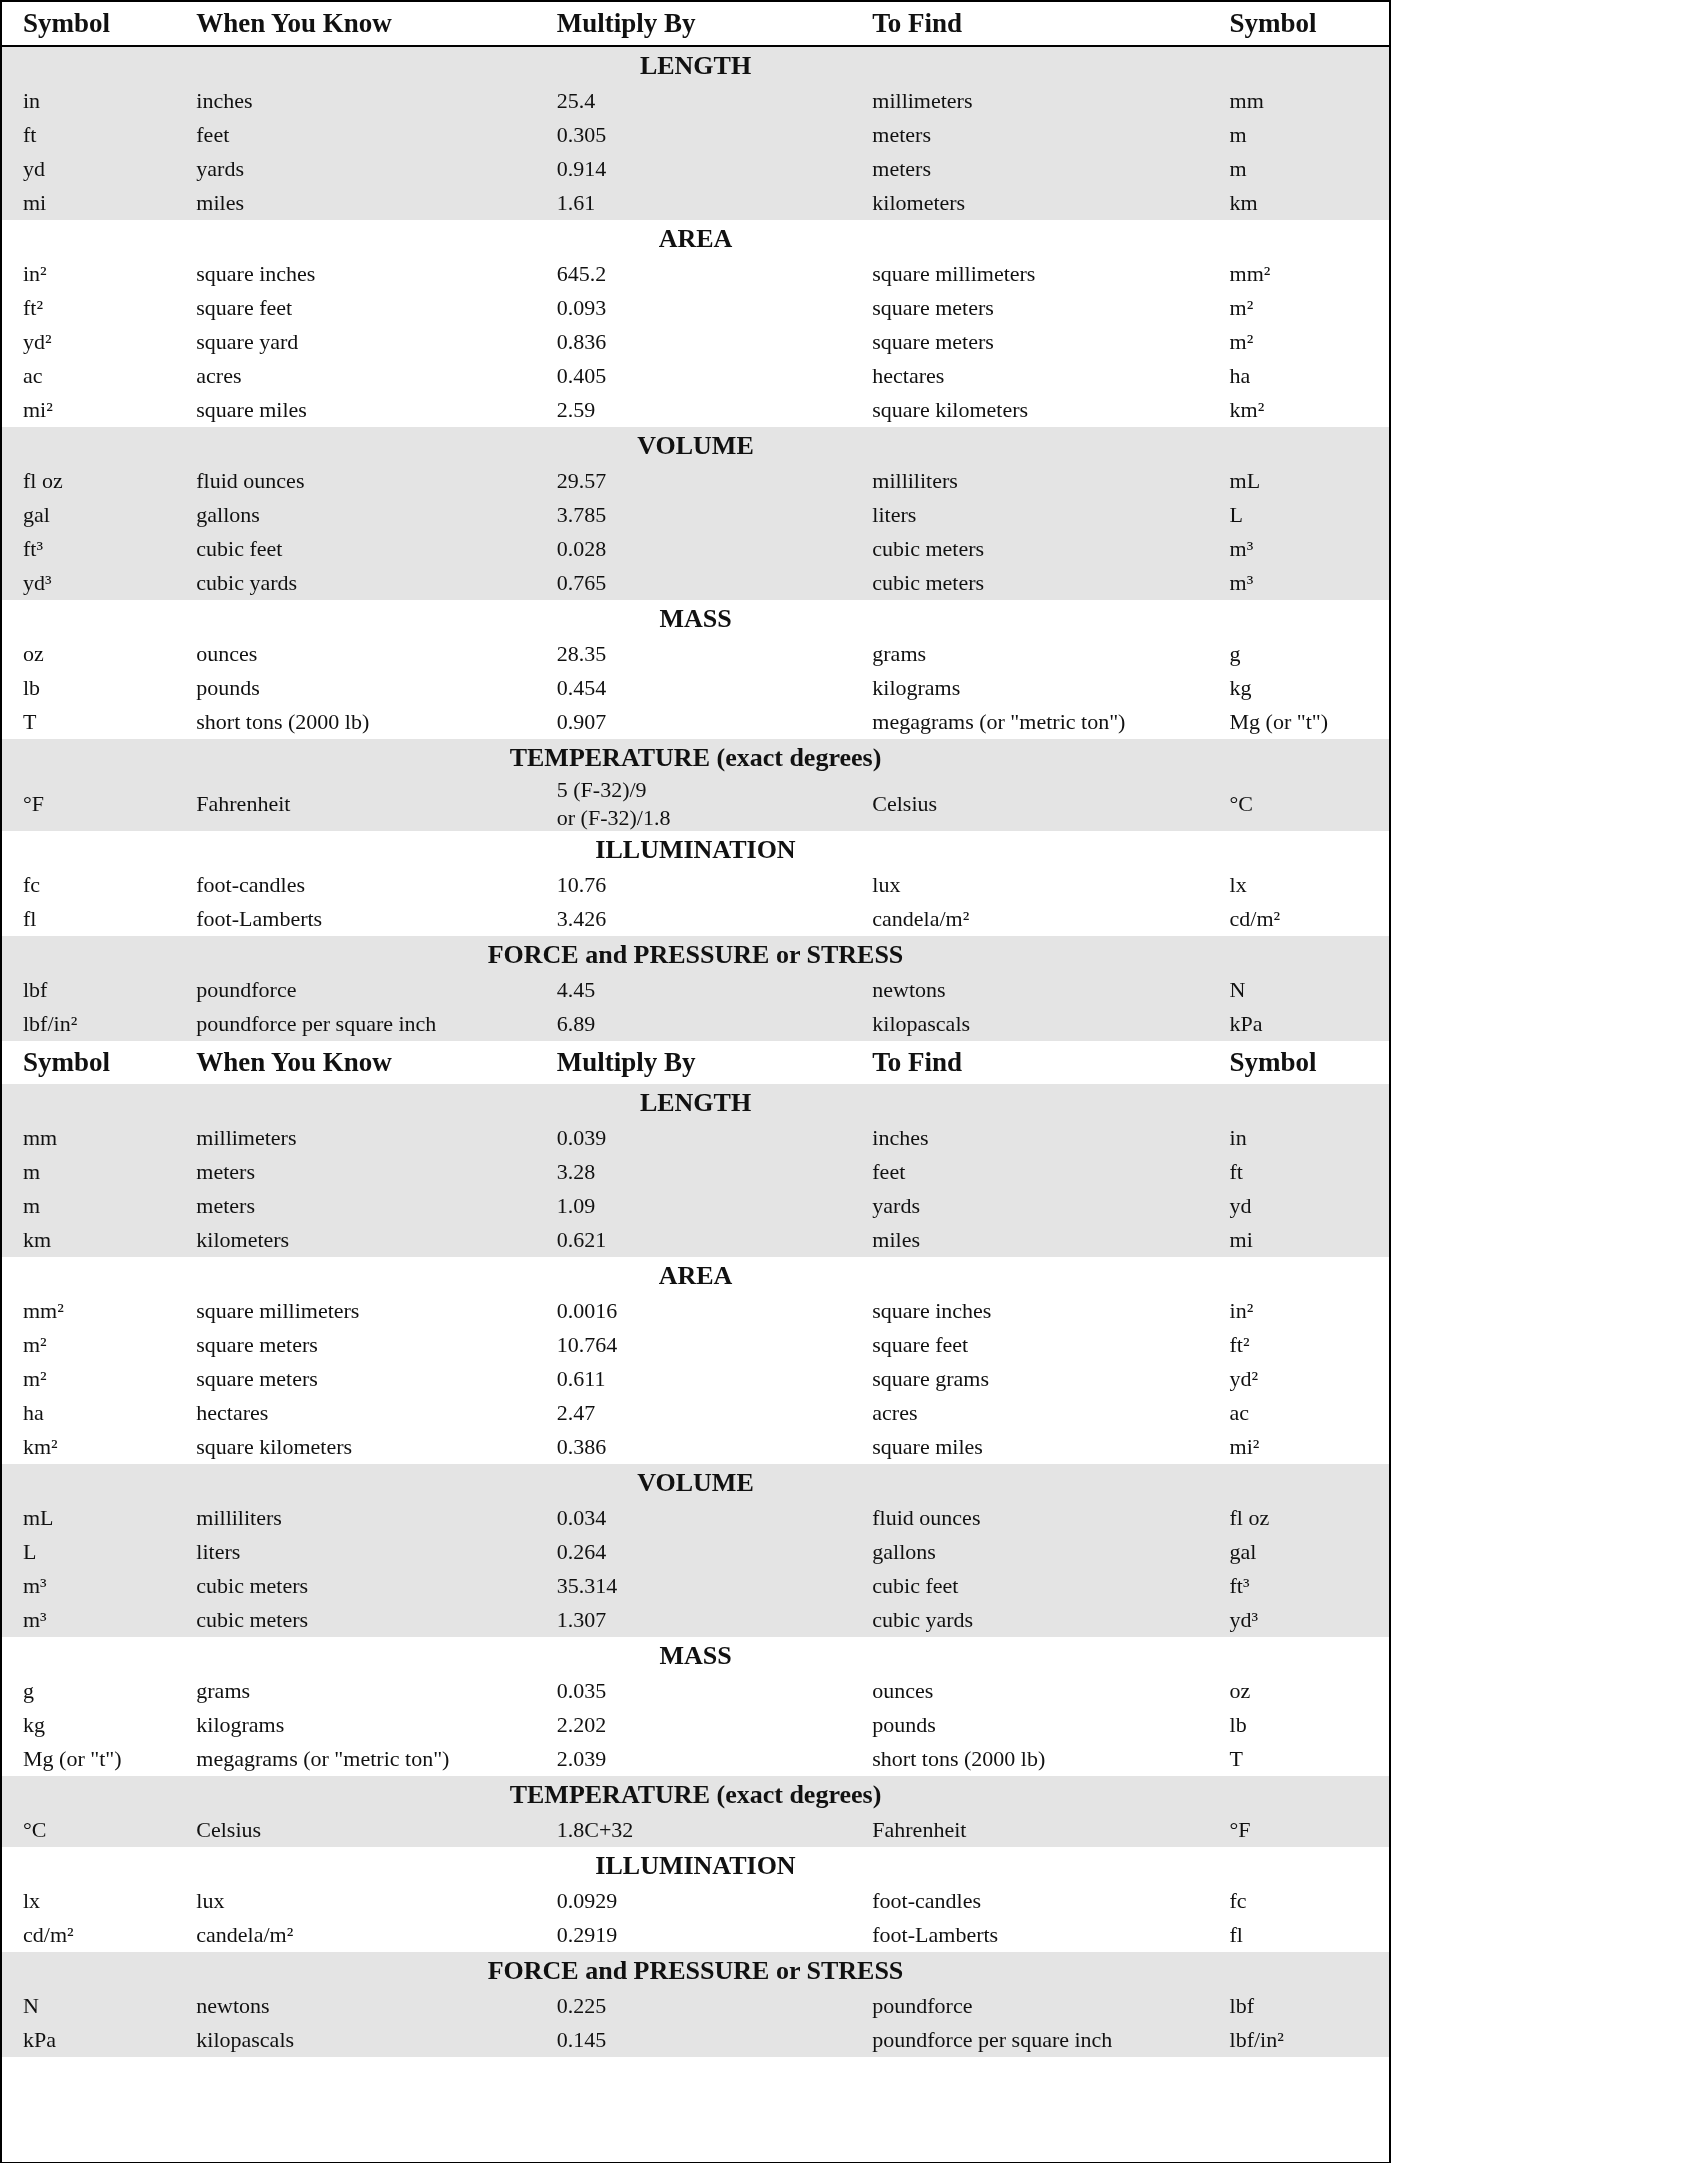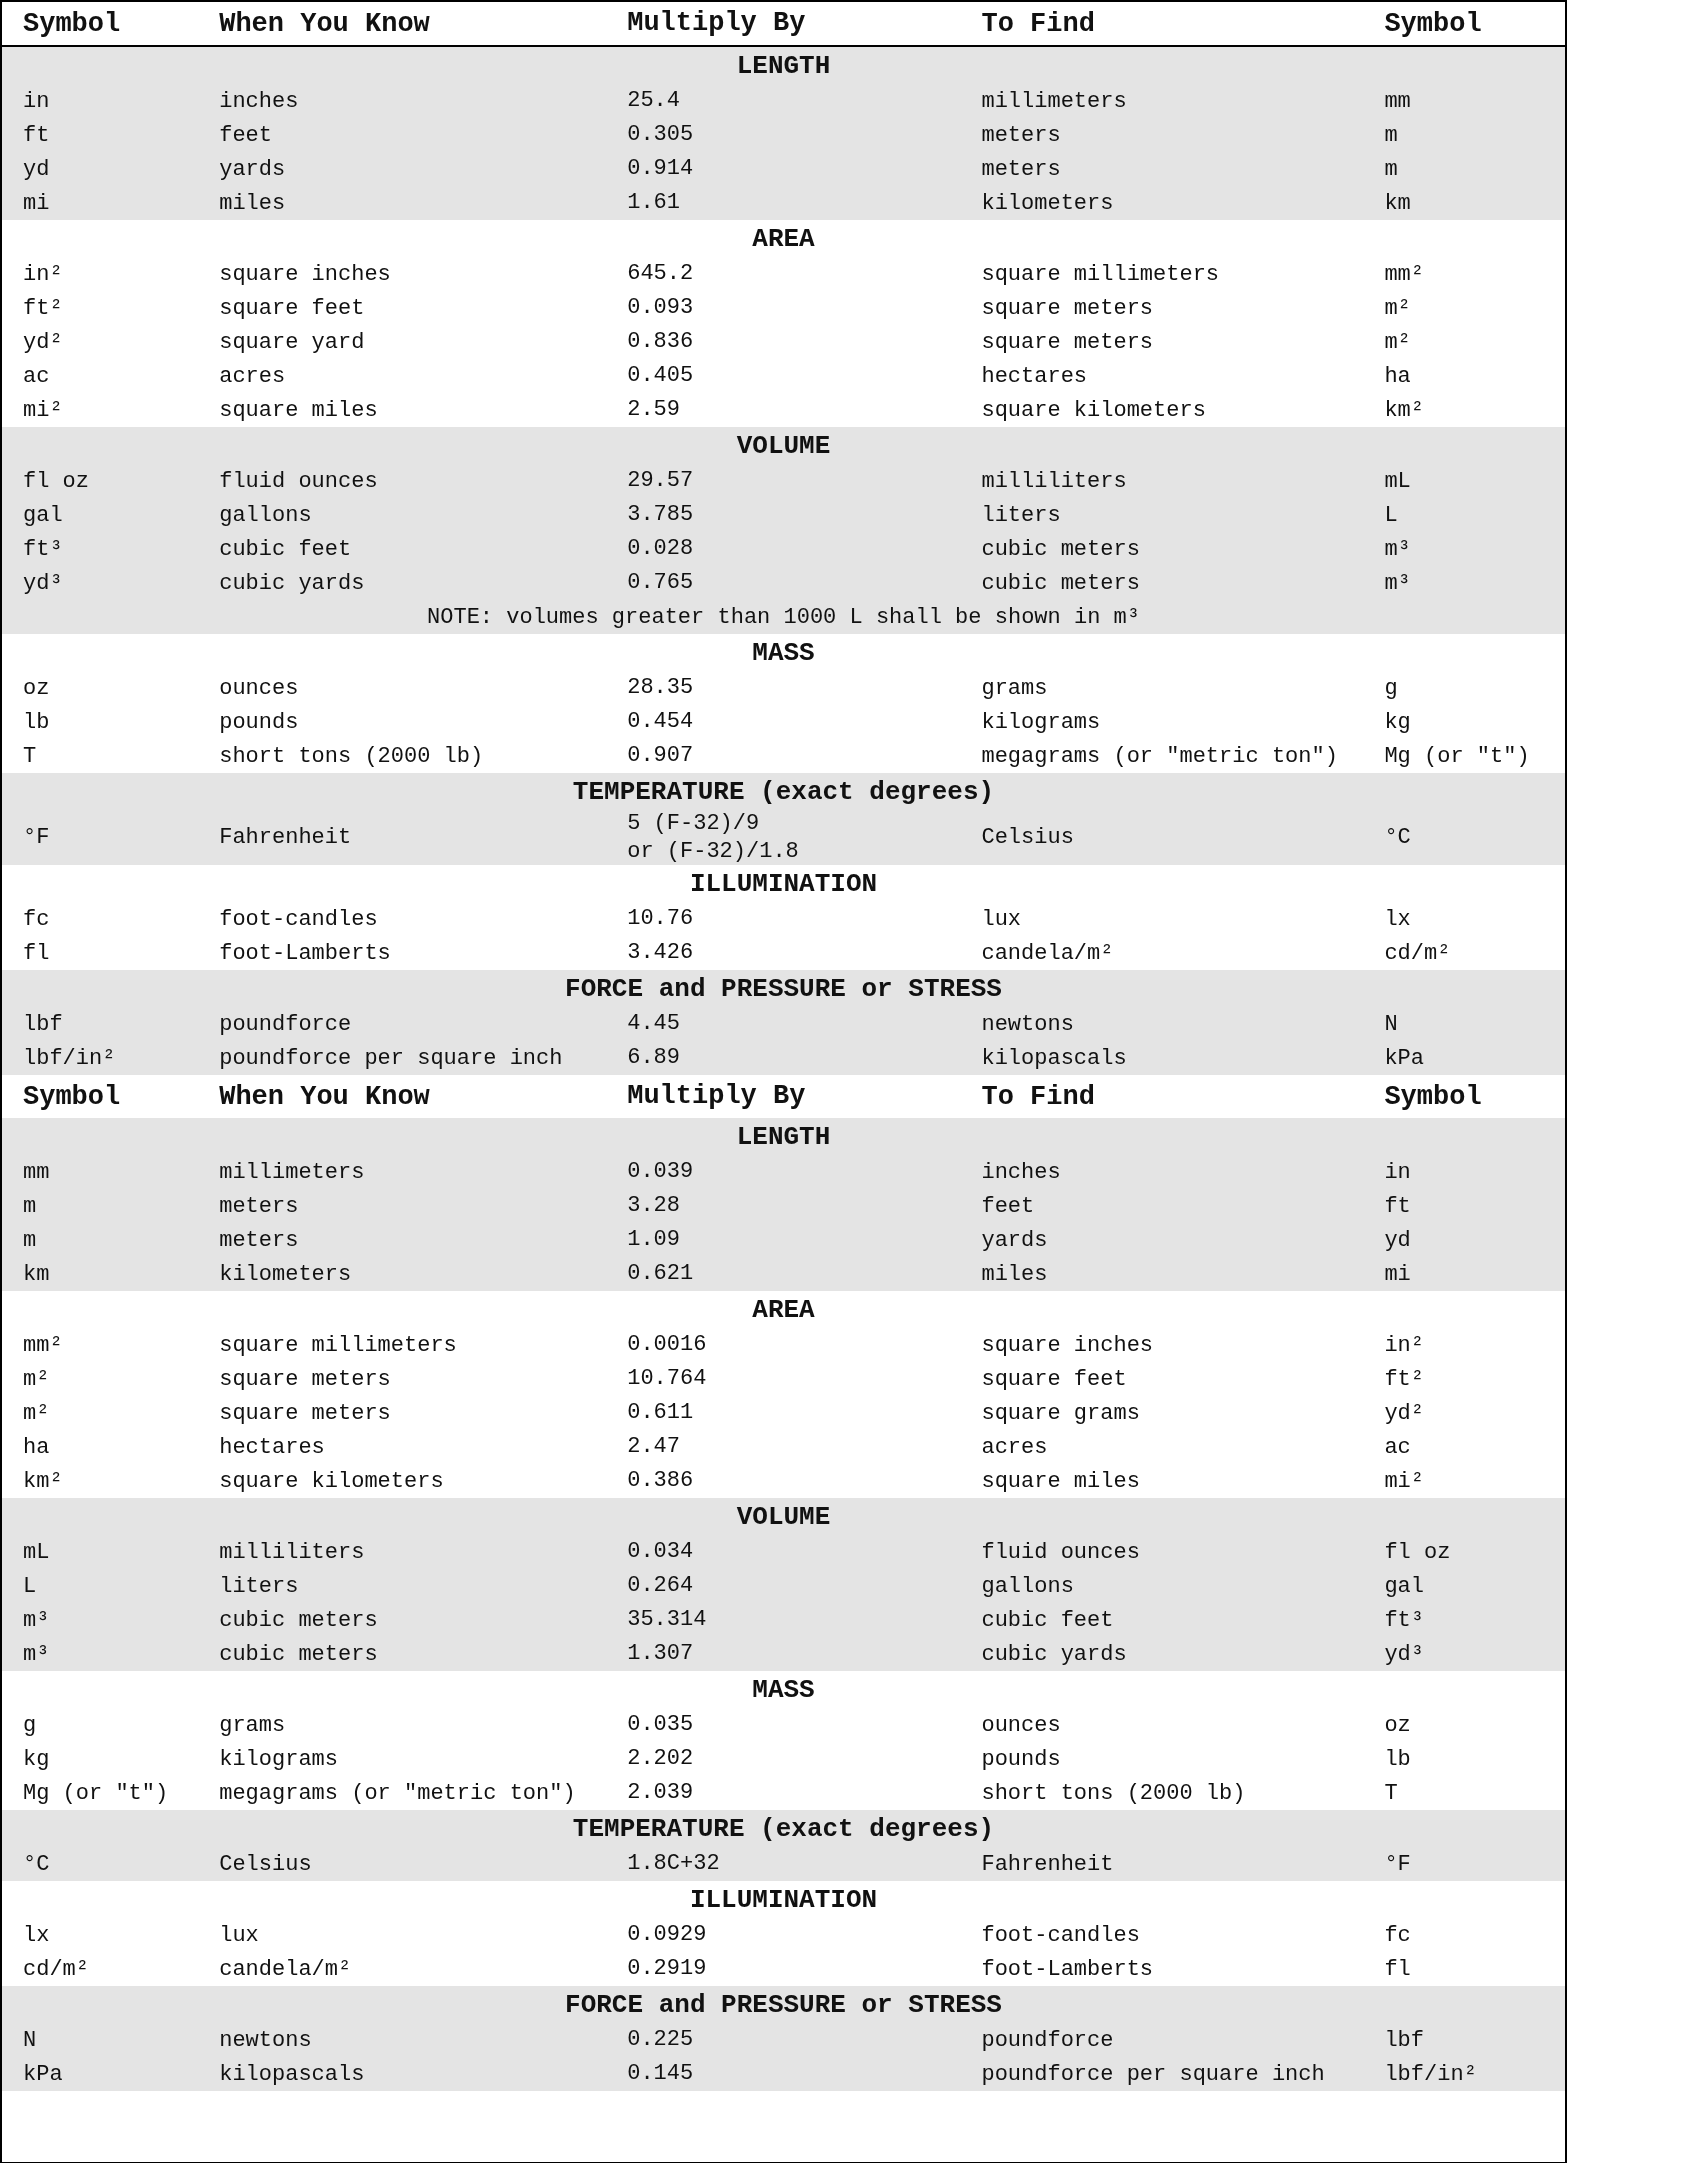--- a/index.html
+++ b/index.html
@@ -1,26 +1,26 @@
 <!DOCTYPE html>
 <html style="--pagebg: #ffffff; --shade: #e4e4e4; --banner: #b2b2b2; --border: #000000; --text: #111111;font-size:14px"><head>
 <meta charset="utf-8">
 <style>
   html, body {
     margin: 0;
     padding: 0;
     background: #ffffff;
   }
   .page {
-    width: 1567px;
+    width: 1391px;
     min-height: 2164px;
     box-sizing: border-box;
     background: var(--pagebg, #ffffff);
     border: 2.6px solid var(--border, #000000);
-    font-family: Liberation Mono, monospace;
+    font-family: Liberation Serif, serif;
     color: var(--text, #111111);
   }
   table.conv {
     width: 100%;
     border-collapse: collapse;
     table-layout: fixed;
   }
   col.w0 { width: 13%; }
   col.w1 { width: 27%; }
   col.w2 { width: 22%; }
@@ -189,23 +189,20 @@
           <td class="c3">cubic meters</td>
           <td class="c4">m³</td>
         </tr>
         <tr class="datarow shaded">
           <td class="c0">yd³</td>
           <td class="c1">cubic yards</td>
           <td class="c2">0.765</td>
           <td class="c3">cubic meters</td>
           <td class="c4">m³</td>
         </tr>
-        <tr class="noterow shaded">
-          <td colspan="5">NOTE: volumes greater than 1000 L shall be shown in m³</td>
-        </tr>
         <tr class="cat">
           <td colspan="5">MASS</td>
         </tr>
         <tr class="datarow">
           <td class="c0">oz</td>
           <td class="c1">ounces</td>
           <td class="c2">28.35</td>
           <td class="c3">grams</td>
           <td class="c4">g</td>
         </tr>

